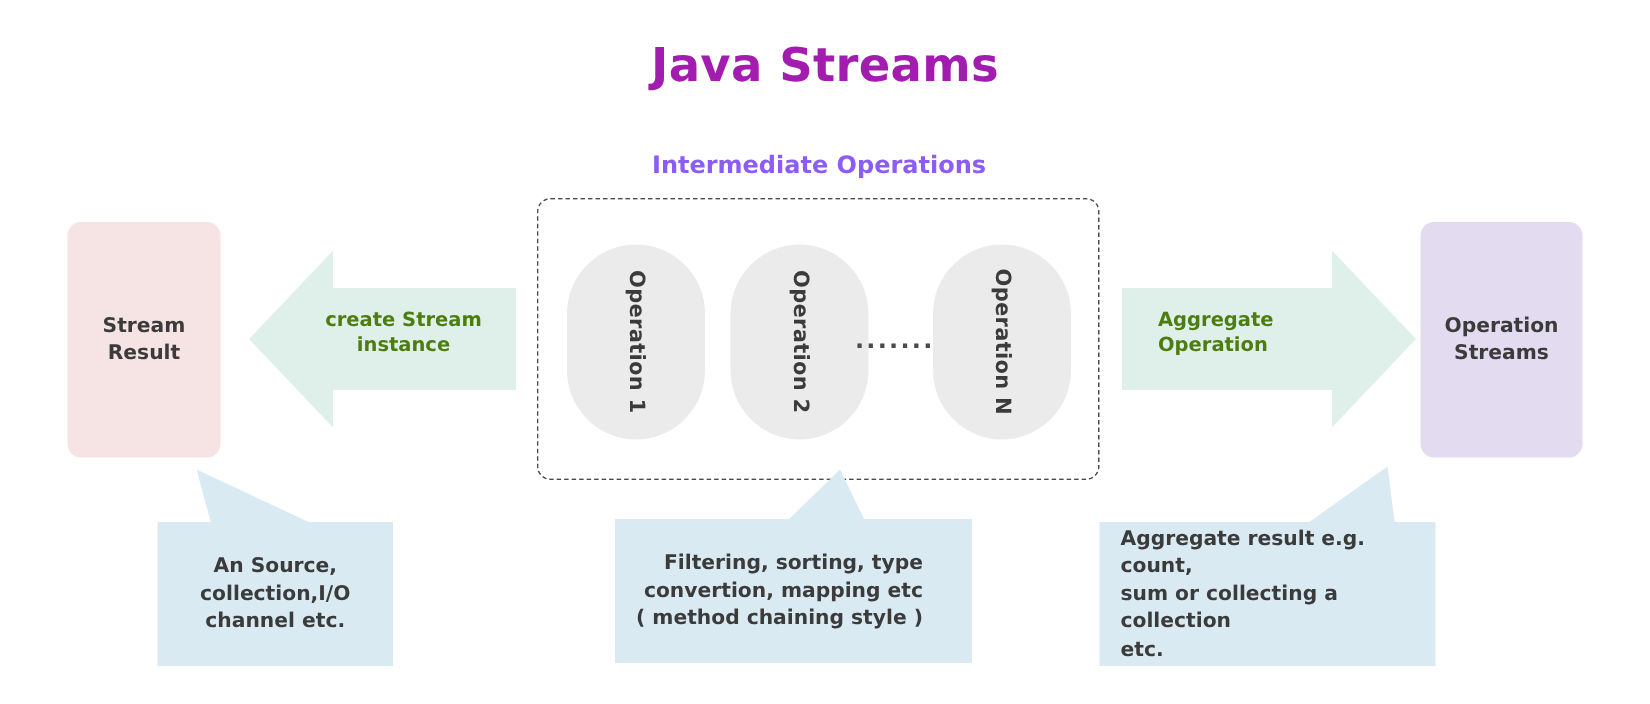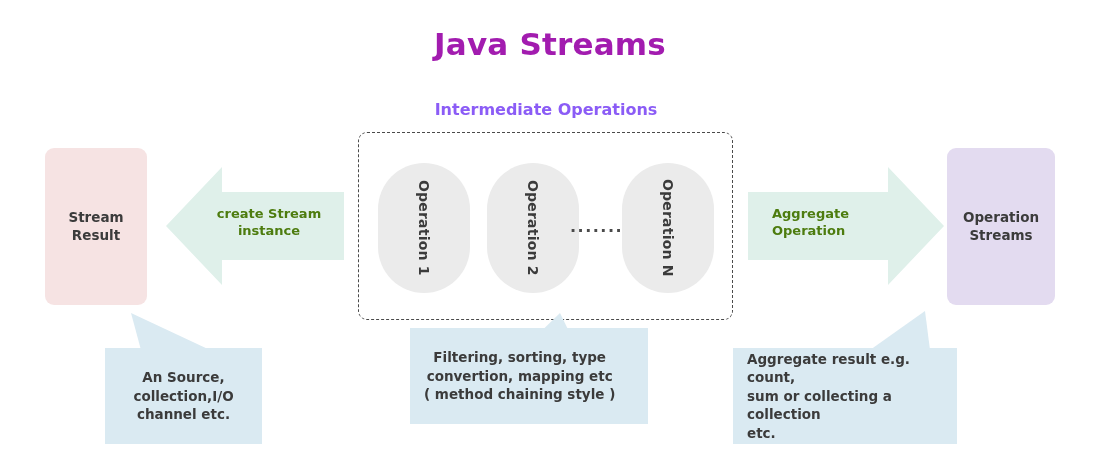--- a/index.html
+++ b/index.html
@@ -95,21 +95,21 @@
   
   .callout-box {
     background:#daeaf2;
     box-sizing:border-box;
     padding:10px 14px;
     display:flex; align-items:center;
     font-size:13.5px; font-weight:bold; line-height:1.36;
     color:#3b3b3b;
   }
   #callout-0-box { left:105px; top:348px; width:157px; height:96px; justify-content:center; text-align:center; }
-  #callout-1-box { left:410px; top:328px; width:238px; height:96px; text-align:center; }
+  #callout-1-box { left:410px; top:346px; width:238px; height:96px; text-align:right; }
   #callout-2-box { left:733px; top:348px; width:224px; height:96px; text-align:left; }
 
   .tailsvg { overflow:visible; }
   #callout-0-tail { left:100px; top:305px; width:120px; height:50px; }
   #callout-1-tail { left:500px; top:305px; width:120px; height:50px; }
   #callout-2-tail { left:820px; top:305px; width:130px; height:50px; }
 </style>
 </head>
 <body>
 

